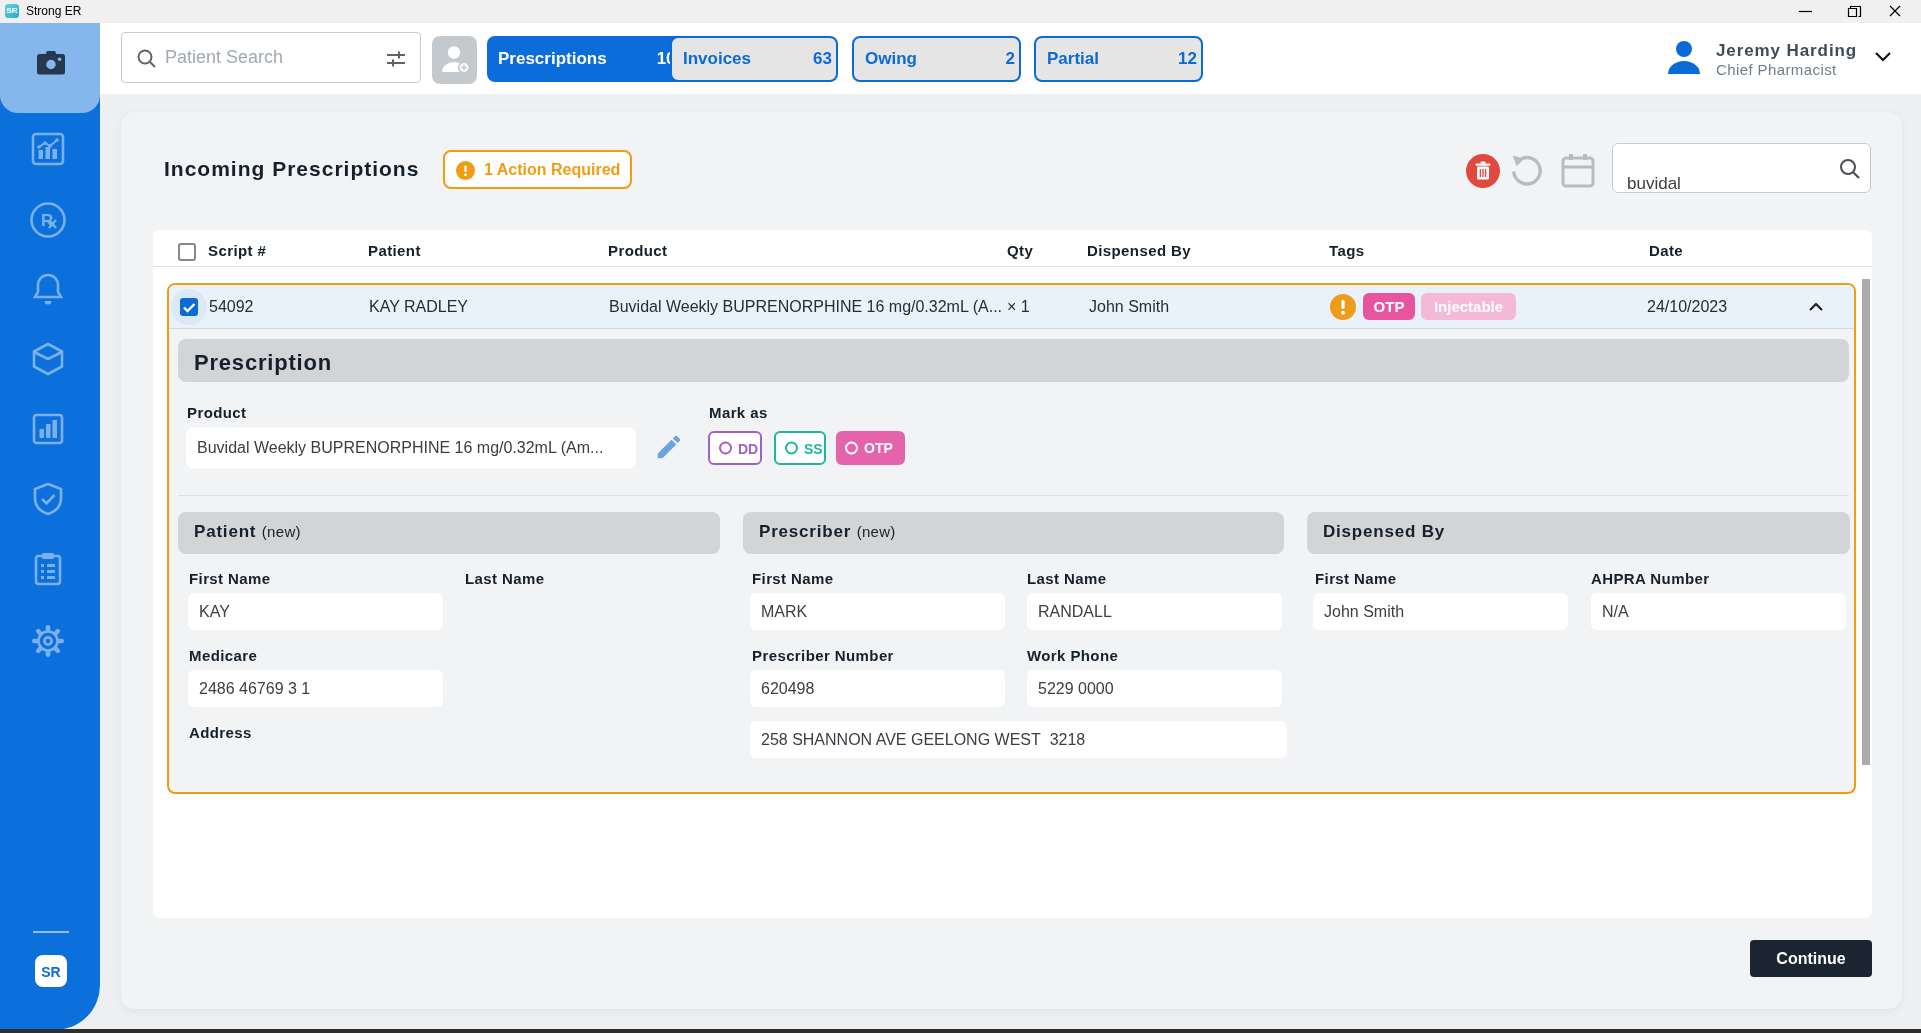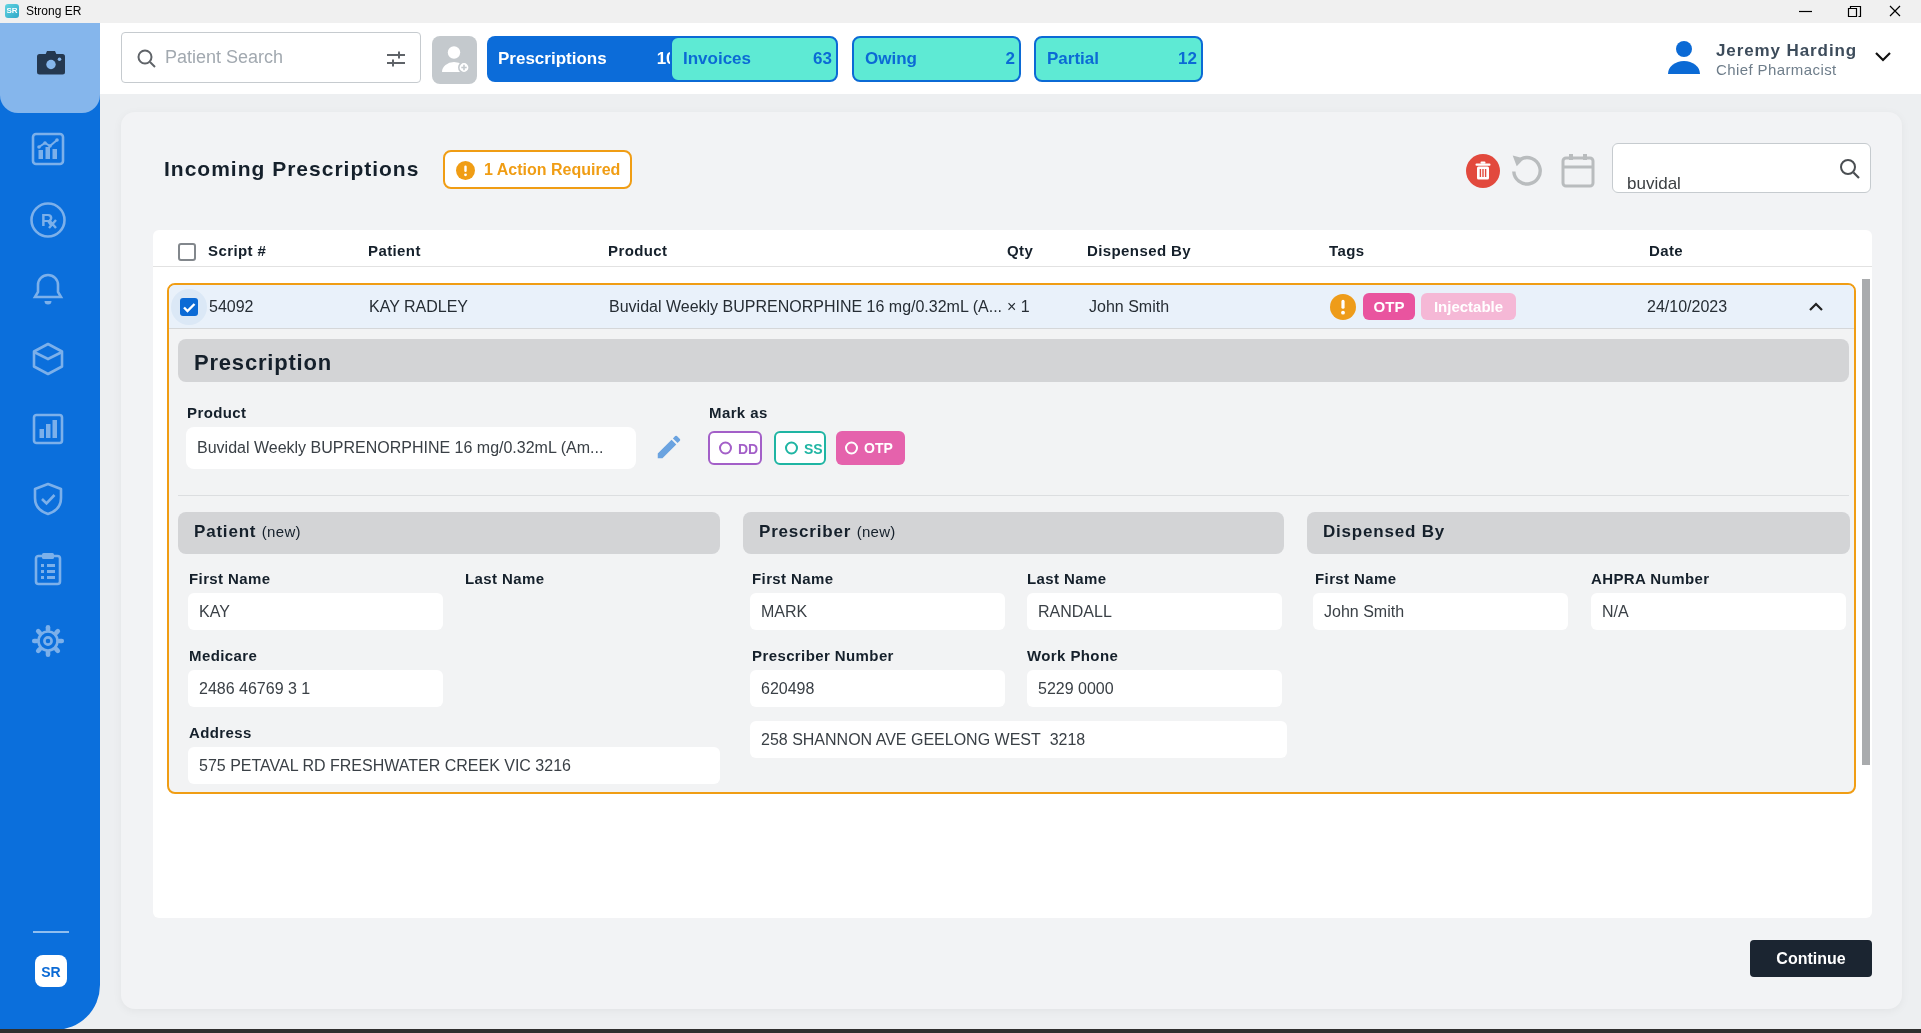--- a/index.html
+++ b/index.html
@@ -29,21 +29,21 @@
   border:1px solid #c6cbcf; border-radius:4px; }
 #psearch .ph { position:absolute; left:43px; top:14px; font-size:18px; color:#a2a9b0; }
 #userbtn { position:absolute; left:332px; top:13px; width:45px; height:48px; background:#c4c9cd; border-radius:8px; }
 .tabbtn { position:absolute; top:13px; height:46px; border-radius:8px; font-weight:bold; font-size:17px; }
 .tabbtn .lbl { position:absolute; left:11px; top:50%; transform:translateY(-50%); }
 .tabbtn .num { position:absolute; right:4px; top:50%; transform:translateY(-50%);margin-left:13px; }
 #tab-presc { left:387px; width:202px; background:#0c6cd9; color:#fff; }
 #tab-inv   { left:570px; width:168px; }
 #tab-ow    { left:752px; width:169px; }
 #tab-par   { left:934px; width:169px; }
-.tabbtn.light { background:#5eead4; border:2px solid #0b6ad5; color:#0b6ad5; }
+.tabbtn.light { background:#e5e5e5; border:2px solid #0b6ad5; color:#0b6ad5; }
 #uname { position:absolute; left:1616px; top:18px; font-size:17px; font-weight:bold; color:#3d4c5b; letter-spacing:.9px; }
 #urole { position:absolute; left:1616px; top:38px; font-size:15px; color:#6e7d8a; letter-spacing:.4px; }
 
 
 #card { position:absolute; left:121px; top:112px; width:1781px; height:897px; background:#f2f3f5;
   border-radius:14px; box-shadow:0 2px 10px rgba(0,0,0,.05); }
 #card h1 { position:absolute; left:43px; top:45px; font-size:21px; color:#15202b; letter-spacing:1px; }
 #actionbadge { position:absolute; left:322px; top:38px; width:189px; height:39px; background:#fff;
   border:2px solid #f09d14; border-radius:8px; }
 #actionbadge .txt { position:absolute; left:39px; top:9px; font-size:16px; font-weight:bold; color:#f09d14; }
@@ -371,21 +371,20 @@
       <div class="flabel" style="left:583px;top:362px">Prescriber Number</div>
       <div class="flabel" style="left:858px;top:362px">Work Phone</div>
 
       <div class="sinput" style="left:19px;top:385px;width:255px">2486 46769 3 1</div>
       <div class="sinput" style="left:581px;top:385px;width:255px">620498</div>
       <div class="sinput" style="left:858px;top:385px;width:255px">5229 0000</div>
 
       <div class="flabel" style="left:20px;top:439px">Address</div>
       <div class="flabel" style="left:583px;top:439px">Address</div>
 
-      <div class="sinput" style="left:19px;top:462px;width:532px">575 PETAVAL RD FRESHWATER CREEK VIC 3216</div>
       <div class="sinput" style="left:581px;top:436px;width:537px">258 SHANNON AVE GEELONG WEST&nbsp; 3218</div>
     </div>
 
     <div id="sbthumb"></div>
   </div>
 
   <div id="continue">Continue</div>
 </div>
 
 <div id="botstrip"></div>

